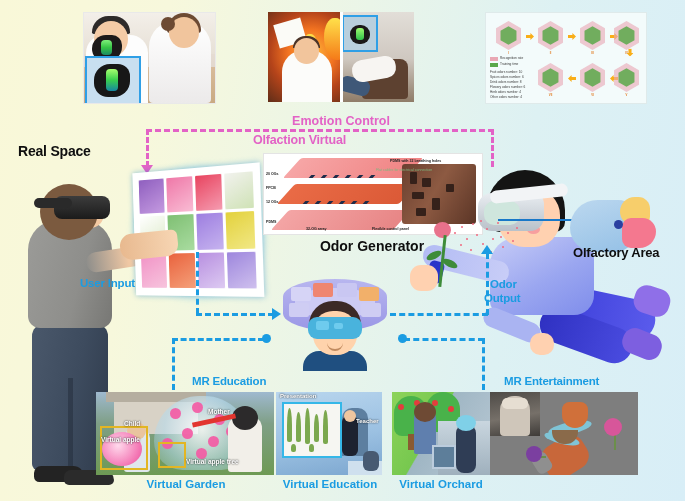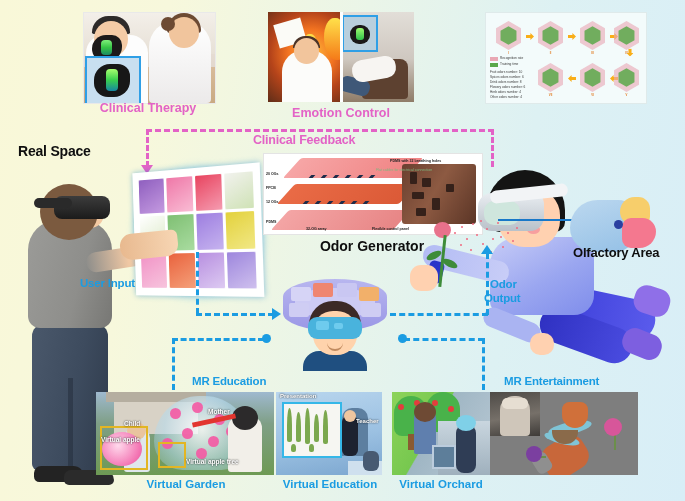--- a/index.html
+++ b/index.html
@@ -262,42 +262,41 @@
       <div class="pat-head"></div>
     <div class="mask">
         <i></i>
       </div>
     <div class="inset">
         <div class="m2">
           <i></i>
         </div>
       </div>
   </div>
-  <div class="cap lbl-pink t-top" style="left:48px;top:101px;width:200px;">Clinical Therapy</div>
 
   <div class="photo" id="emotion-photo">
     <div class="left"></div>
     <div class="flame" style="left:56px;top:6px;width:22px;height:42px;"></div>
     <div class="flame" style="left:34px;top:22px;width:16px;height:34px;"></div>
     <div class="paper"></div>
     <div class="man"></div>
       <div class="man-hair"></div>
       <div class="man-head"></div>
     <div class="right"></div>
     <div class="recliner"></div>
       <div class="legs"></div>
       <div class="lying"></div>
     <div class="face-box">
         <div class="fm">
           <i></i>
         </div>
       </div>
     <div class="divider"></div>
   </div>
-  <div class="cap lbl-pink t-top" style="left:241px;top:106px;width:200px;">Emotion Control</div>
+  <div class="cap lbl-pink t-top" style="left:241px;top:114px;width:200px;">Emotion Control</div>
 
   <div class="photo" id="olfrehab-photo">
 
     <div class="radar" style="left:8px;top:8px;">
         <div class="hexo"></div>
         <div class="hexi"></div>
         <div class="day">I</div>
       </div>
     <div class="arrow-o" style="left:40px;top:20px;"></div>
     <div class="radar" style="left:50px;top:8px;">
@@ -349,21 +348,21 @@
       <div class="lt" style="left:0;top:38px;">Other odors number: 4</div>
     </div>
   </div>
 
   <div id="feedback-loop">
     <div class="h"></div>
       <div class="v-left"></div>
       <div class="v-right"></div>
       <div class="tip"></div>
   </div>
-  <div class="lbl lbl-pink t-mid" style="left:253px;top:133px;">Clinical Feedback</div>
+  <div class="lbl lbl-pink t-mid" style="left:253px;top:133px;">Olfaction Virtual</div>
 
   <div class="lbl lbl-black t-space" style="left:18px;top:143px;">Real Space</div>
 
   <div id="user-figure">
     <div class="uf-legs"></div>
       <div class="uf-legsplit"></div>
     <div class="uf-shoe"></div>
       <div class="uf-shoe2"></div>
     <div class="uf-body"></div>
     <div class="uf-face"></div>

